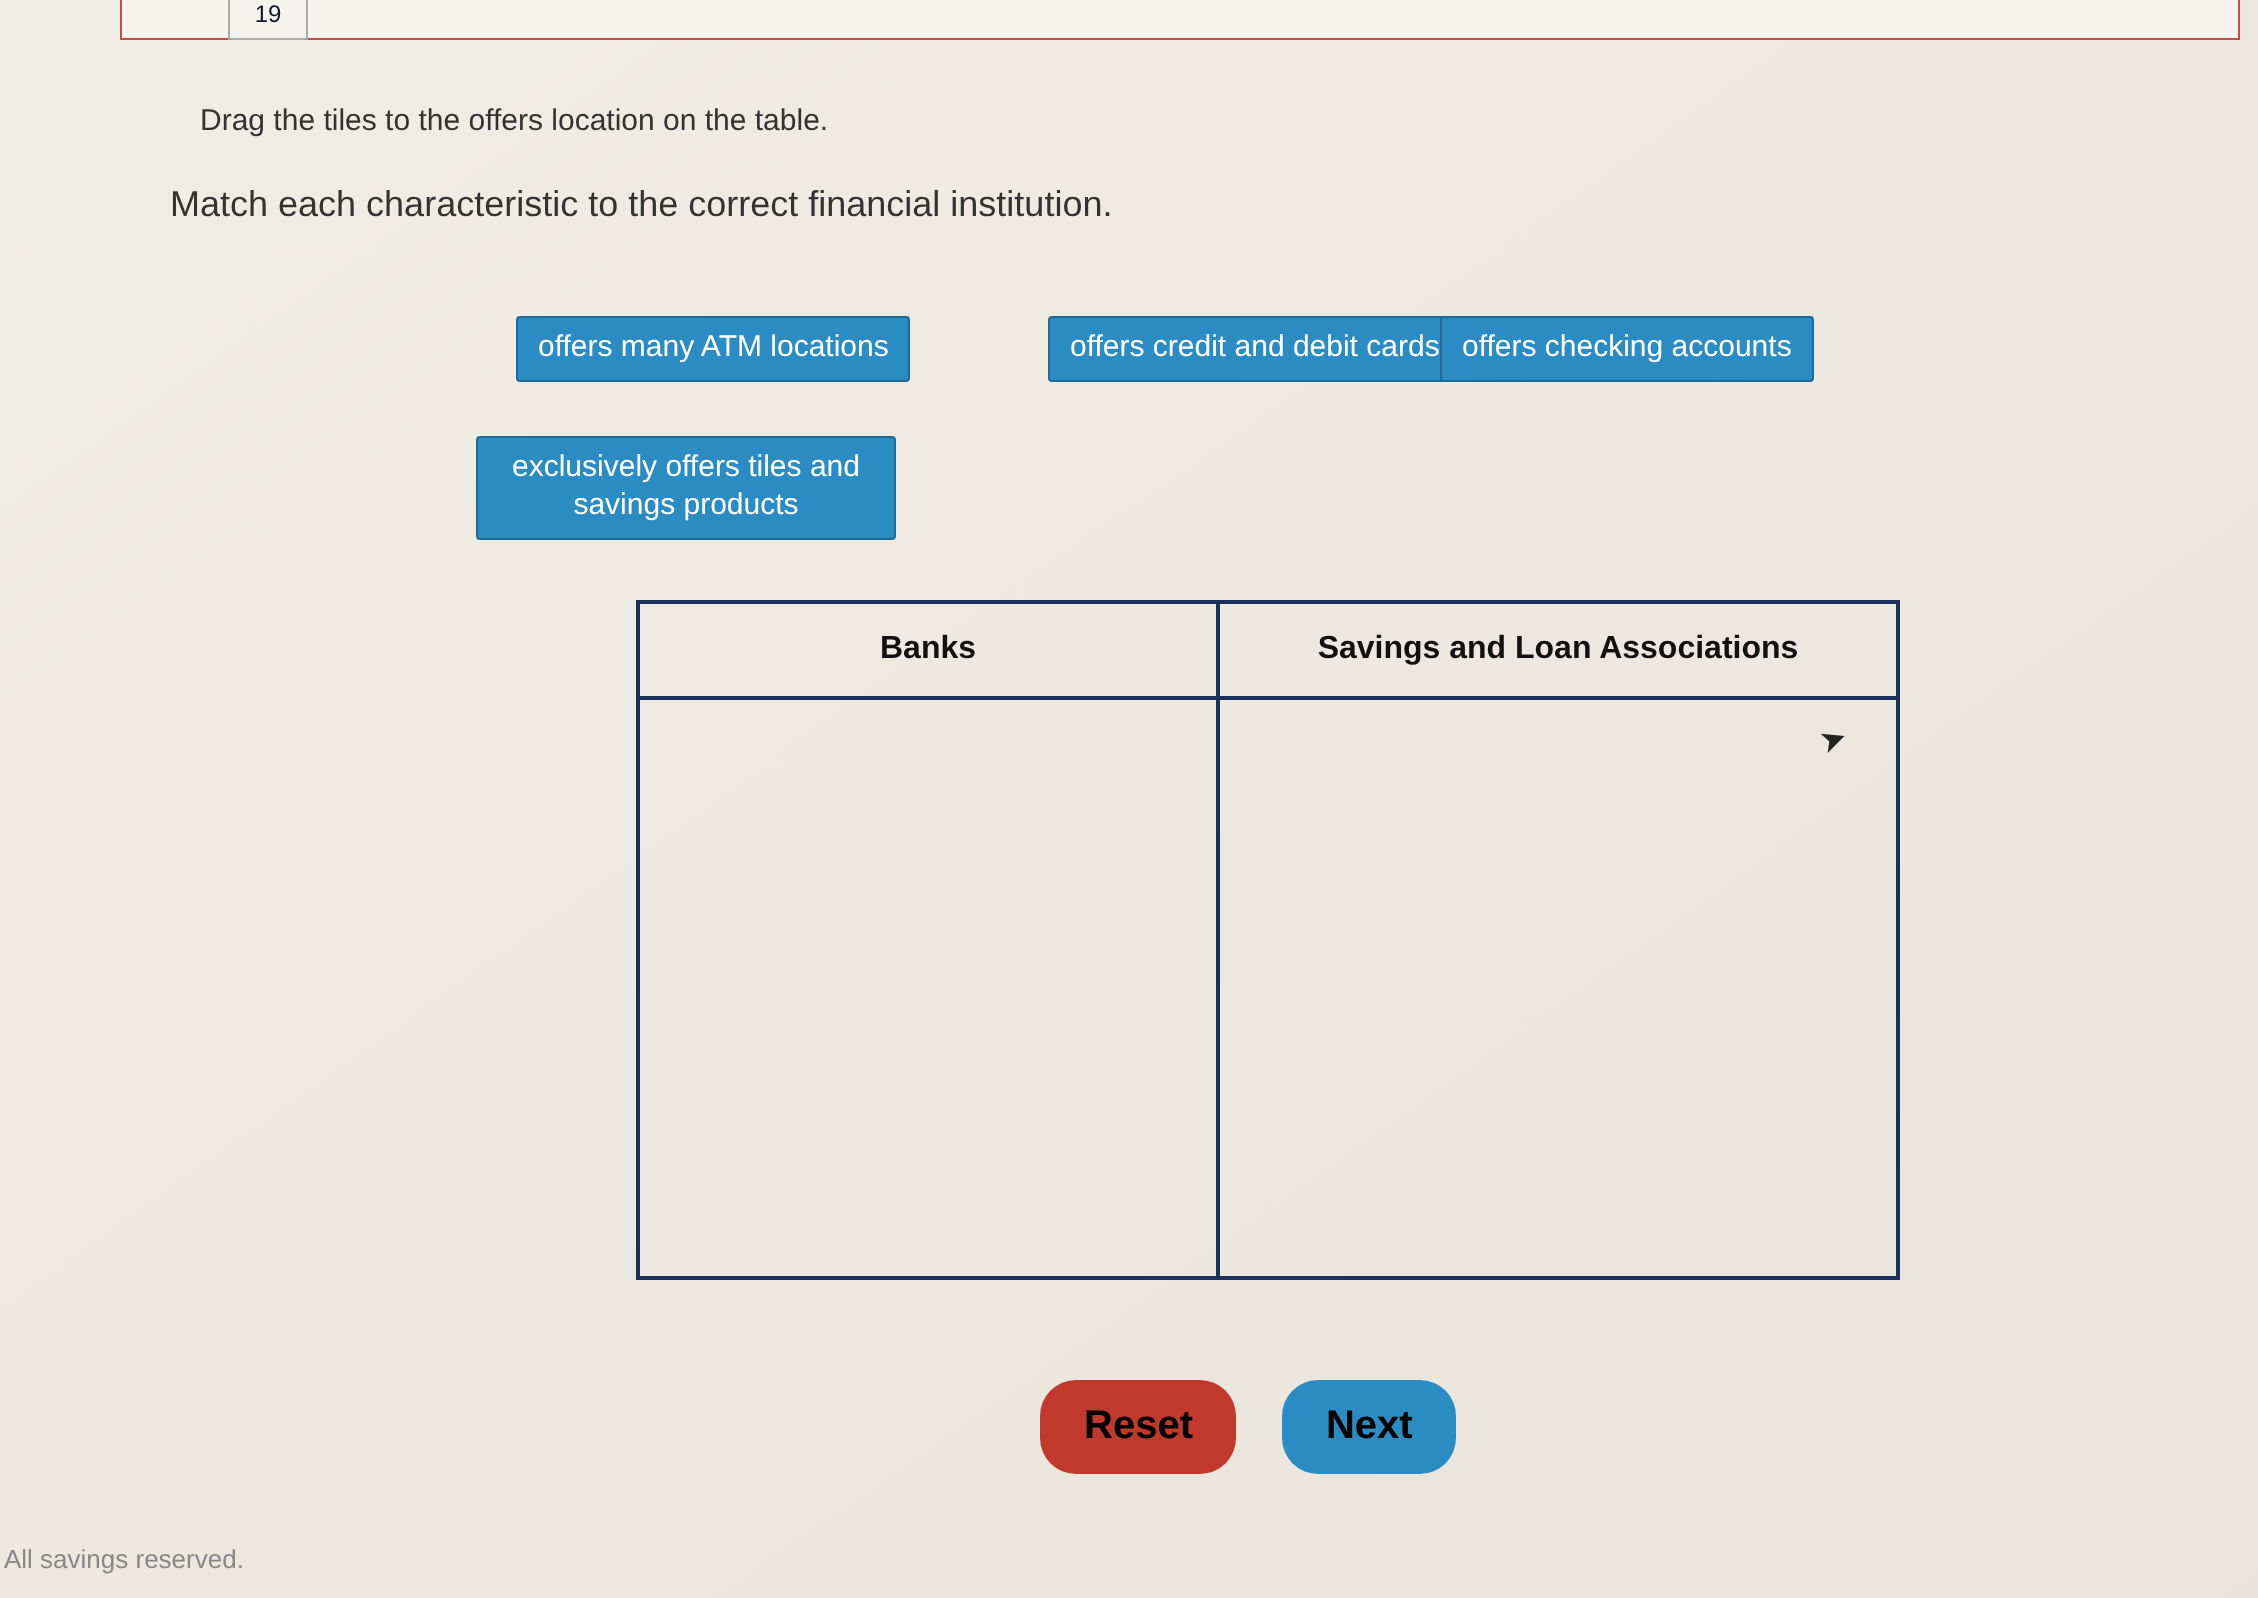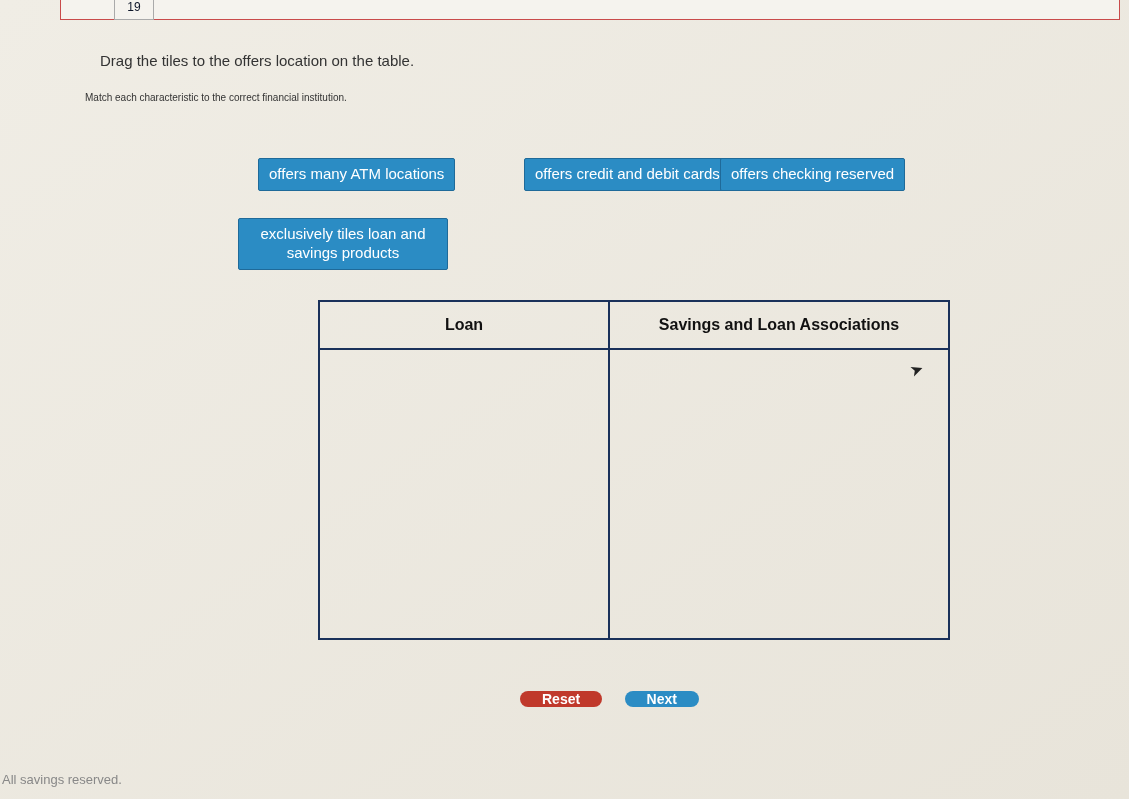--- a/index.html
+++ b/index.html
@@ -40,21 +40,21 @@
       position: absolute;
       top: 52px;
       left: 100px;
       font-size: 15px;
       color: #333;
     }
     .instruction-2 {
       position: absolute;
       top: 92px;
       left: 85px;
-      font-size: 10px;
+      font-size: 18px;
       color: #333;
       text-align: center;
     }
     .tile {
       position: absolute;
       background: #2b8cc4;
       border: 1px solid #1f6a99;
       color: #fff;
       padding: 6px 10px;
       font-size: 15px;
@@ -91,25 +91,25 @@
     }
     .th-banks { width: 290px; }
     .th-sl { width: 340px; }
     .action-row {
       position: absolute;
       top: 690px;
       left: 520px;
     }
     .btn {
       display: inline-block;
-      color: #ffffff;
+      color: #000000;
       border: none;
       border-radius: 18px;
-      padding: 0 22px;
-      font-size: 14px;
+      padding: 12px 22px;
+      font-size: 20px;
       font-weight: bold;
       cursor: pointer;
       margin-right: 18px;
     }
     .btn-reset { background: #c0392b; }
     .btn-next { background: #2b8cc4; }
     .footer-text {
       position: absolute;
       bottom: 12px;
       left: 2px;
@@ -129,27 +129,27 @@
 <body>
 
 <div class="question-box"></div>
 <div class="question-number">19</div>
 
 <div class="instruction-1">Drag the tiles to the offers location on the table.</div>
 <div class="instruction-2">Match each characteristic to the correct financial institution.</div>
 
 <div class="tile tile-1">offers many ATM locations</div>
 <div class="tile tile-2">offers credit and debit cards</div>
-<div class="tile tile-3">offers checking reserved</div>
-<div class="tile tile-4">exclusively tiles loan and savings products</div>
+<div class="tile tile-3">offers checking accounts</div>
+<div class="tile tile-4">exclusively offers tiles and savings products</div>
 
 <table class="answer-table">
   <thead>
     <tr>
-      <th class="th-banks">Loan</th>
+      <th class="th-banks">Banks</th>
       <th class="th-sl">Savings and Loan Associations</th>
     </tr>
   </thead>
   <tbody>
     <tr>
       <td></td>
       <td></td>
     </tr>
   </tbody>
 </table>

